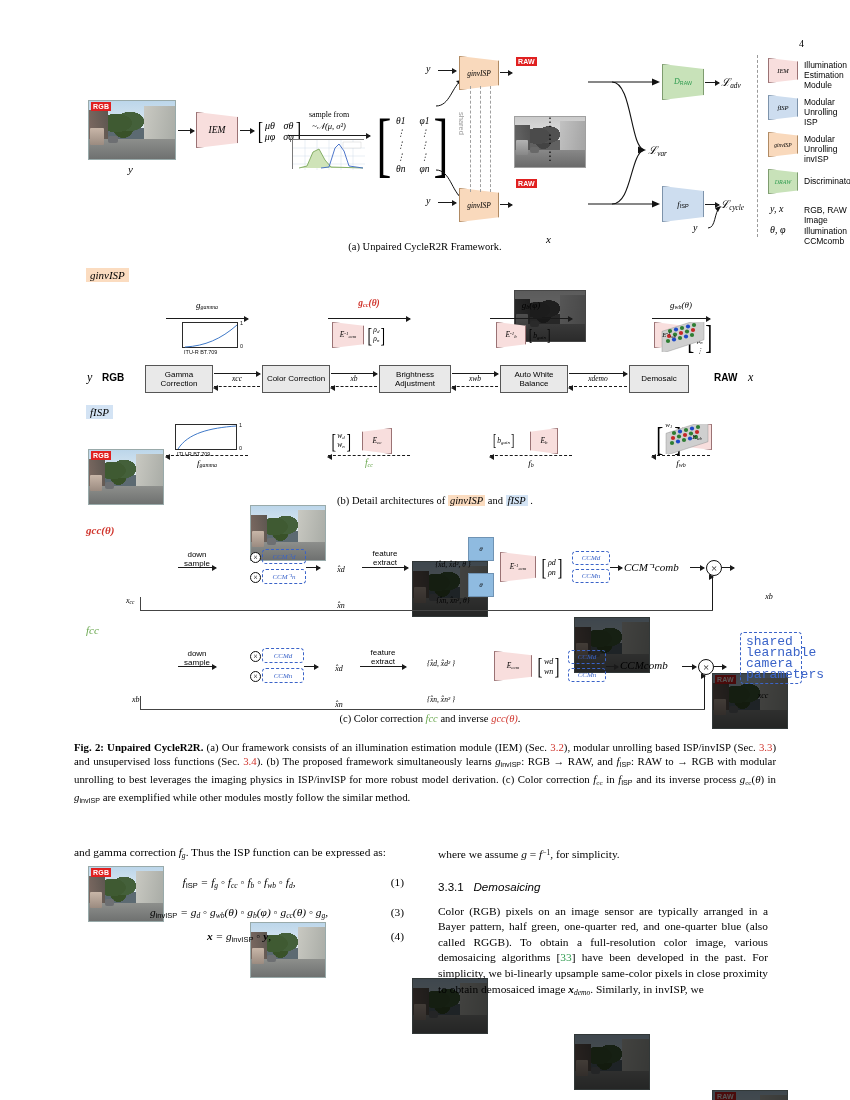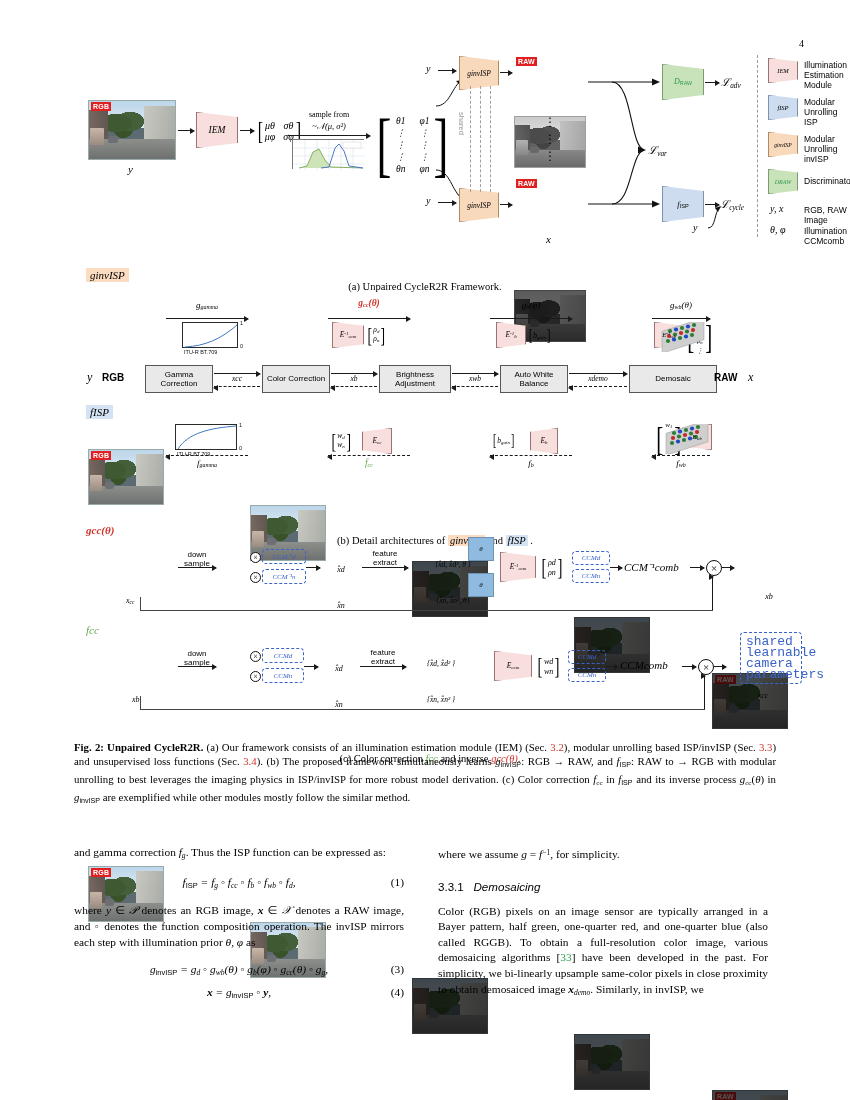--- a/index.html
+++ b/index.html
@@ -201,21 +201,20 @@
     font-size: 8.5px;
     line-height: 10px;
   }
 
   
   .subcap {
     position: absolute;
     font-family: "Liberation Serif", serif;
     font-size: 10.5px;
     text-align: center;
-    margin-top: 40px;
   }
   .hl-orange { background: #fbdcc0; padding: 0 2px; }
   .hl-blue { background: #d3e3f4; padding: 0 2px; }
 
   
   .curvebox {
     position: absolute;
     background: #fff;
     border: 1px solid #2b2b2b;
     box-sizing: border-box;
@@ -639,21 +638,21 @@
     </div>
     <div class="gbox" style="left:262px; top:365px; width:68px; height:28px;">
       <span>Color Correction</span>
     </div>
     <div class="gbox" style="left:379px; top:365px; width:72px; height:28px;">
       <span>Brightness Adjustment</span>
     </div>
     <div class="gbox" style="left:500px; top:365px; width:68px; height:28px;">
       <span>Auto White Balance</span>
     </div>
-    <div class="gbox" style="left:629px; top:365px; width:88px; height:28px;">
+    <div class="gbox" style="left:629px; top:365px; width:60px; height:28px;">
       <span>Demosaic</span>
     </div>
     <div class="abs bd sans" style="left:714px; top:372px; font-size:10px;">RAW</div>
     <div class="abs it" style="left:748px; top:370px; font-size:12px;">x</div>
 
     <div class="arr" style="left:214px; top:373px; width:46px;"></div>
     <div class="arr dash left" style="left:214px; top:386px; width:46px;"></div>
     <div class="abs it ctr" style="left:214px; top:374px; width:46px; font-size:7.5px;">xcc</div>
 
     <div class="arr" style="left:331px; top:373px; width:46px;"></div>
@@ -976,25 +975,20 @@
         <span class="it">f</span><span class="sub it">g</span> ◦
         <span class="it">f</span><span class="sub it">cc</span> ◦
         <span class="it">f</span><span class="sub it">b</span> ◦
         <span class="it">f</span><span class="sub it">wb</span> ◦
         <span class="it">f</span><span class="sub it">d</span>,
       </span>
       <span class="eqno">(1)</span>
     </div>
 
 
-    <p style="margin-top:10px;">
-      where <span class="it">y</span> ∈ <span class="it">𝒫</span> denotes an RGB image, <span class="bd it">x</span> ∈ <span class="it">𝒳</span> denotes a RAW
-      image, and ◦ denotes the function composition operation.
-      The invISP mirrors each step with illumination prior <span class="it">θ</span>, <span class="it">φ</span> as
-    </p>
 
     <div class="eq" style="margin-top:12px;">
       <span>
         <span class="it">g</span><span class="sub sans" style="font-style:normal;">invISP</span> =
         <span class="it">g</span><span class="sub it">d</span> ◦
         <span class="it">g</span><span class="sub it">wb</span>(<span class="it">θ</span>) ◦
         <span class="it">g</span><span class="sub it">b</span>(<span class="it">φ</span>) ◦
         <span class="it">g</span><span class="sub it">cc</span>(<span class="it">θ</span>) ◦
         <span class="it">g</span><span class="sub it">g</span>,
       </span>

